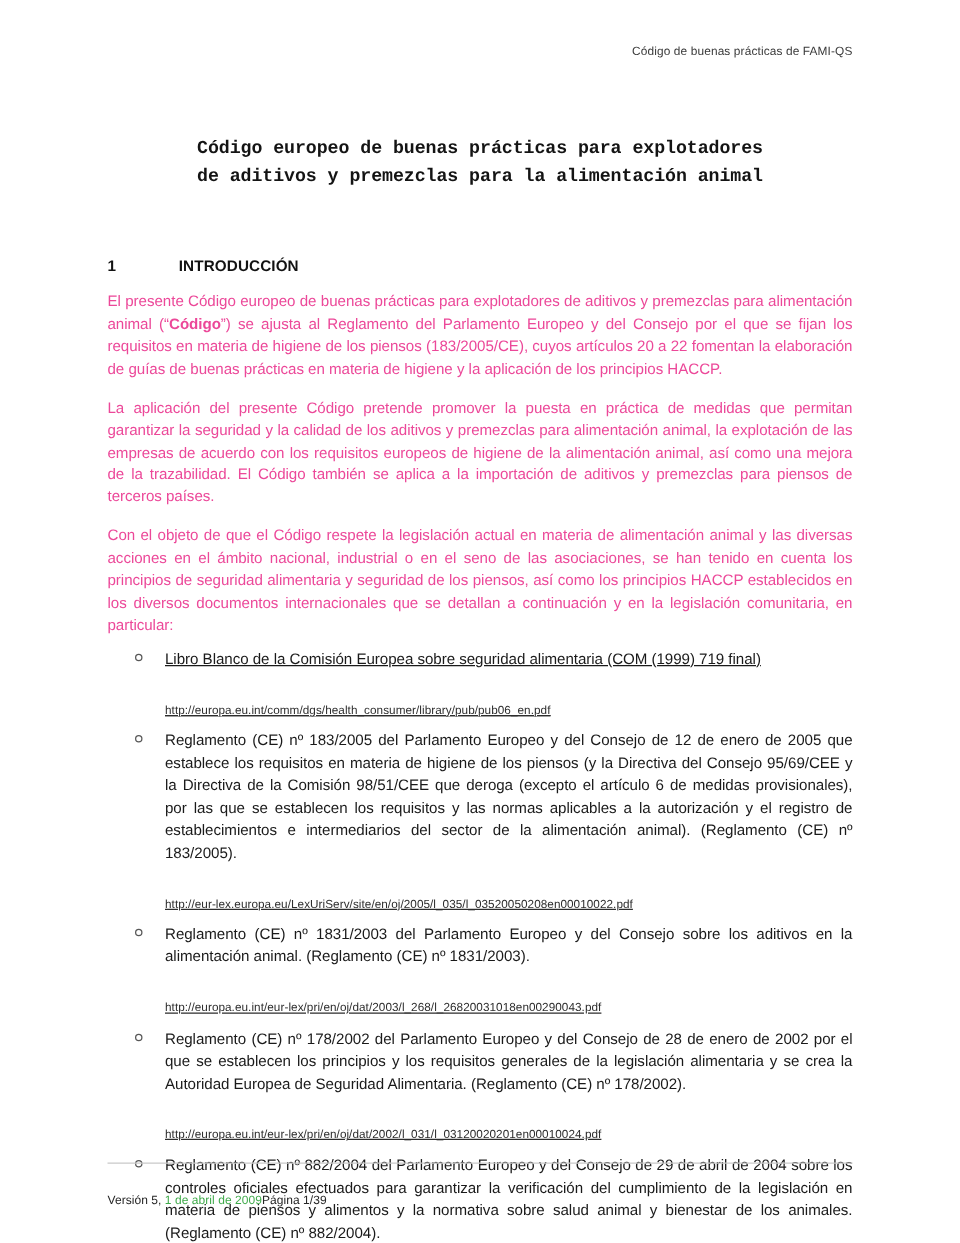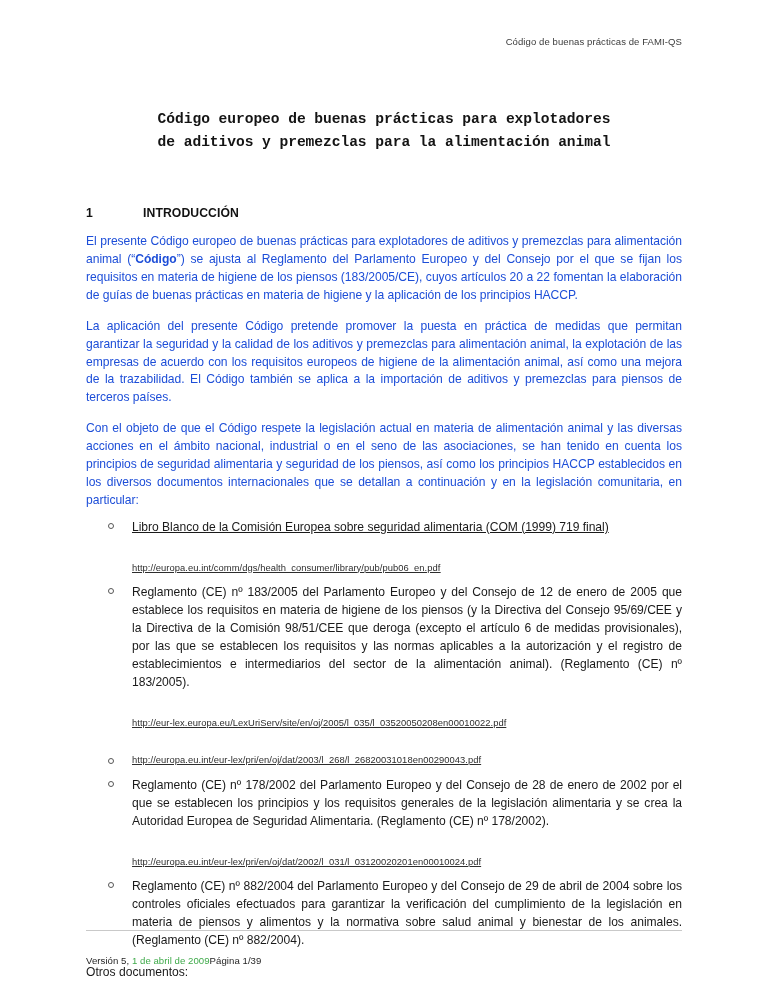--- a/index.html
+++ b/index.html
@@ -61,21 +61,21 @@
     color: #121212;
     letter-spacing: 0.1px;
   }
   .section-heading .num { width: 57px; flex: 0 0 57px; }
 
   p.body-text {
     margin: 13px 0 0 0;
     font-size: 12.1px;
     line-height: 1.48;
     text-align: justify;
-    color: #1d4ed8;
+    color: #ec4899;
     letter-spacing: -0.03px;
   }
 
   p.plain-line {
     margin: 14px 0 0 0;
     font-size: 12.1px;
     line-height: 1.48;
     color: #1a1a1a;
   }
 
@@ -172,20 +172,21 @@
         <span class="item-text nojustify">Libro Blanco de la Comisión Europea sobre seguridad alimentaria (COM (1999) 719 final)</span>
         <a class="item-url" href="#">http://europa.eu.int/comm/dgs/health_consumer/library/pub/pub06_en.pdf</a>
       </li>
       <li>
         <span class="marker"></span>
         <span class="item-text">Reglamento (CE) nº 183/2005 del Parlamento Europeo y del Consejo de 12 de enero de 2005 que establece los requisitos en materia de higiene de los piensos (y la Directiva del Consejo 95/69/CEE y la Directiva de la Comisión 98/51/CEE que deroga (excepto el artículo 6 de medidas provisionales), por las que se establecen los requisitos y las normas aplicables a la autorización y el registro de establecimientos e intermediarios del sector de la alimentación animal). (Reglamento (CE) nº 183/2005).</span>
         <a class="item-url" href="#">http://eur-lex.europa.eu/LexUriServ/site/en/oj/2005/l_035/l_03520050208en00010022.pdf</a>
       </li>
       <li>
         <span class="marker"></span>
+        <span class="item-text">Reglamento (CE) nº 1831/2003 del Parlamento Europeo y del Consejo sobre los aditivos en la alimentación animal. (Reglamento (CE) nº 1831/2003).</span>
         <a class="item-url" href="#">http://europa.eu.int/eur-lex/pri/en/oj/dat/2003/l_268/l_26820031018en00290043.pdf</a>
       </li>
       <li>
         <span class="marker"></span>
         <span class="item-text">Reglamento (CE) nº 178/2002 del Parlamento Europeo y del Consejo de 28 de enero de 2002 por el que se establecen los principios y los requisitos generales de la legislación alimentaria y se crea la Autoridad Europea de Seguridad Alimentaria. (Reglamento (CE) nº 178/2002).</span>
         <a class="item-url" href="#">http://europa.eu.int/eur-lex/pri/en/oj/dat/2002/l_031/l_03120020201en00010024.pdf</a>
       </li>
       <li>
         <span class="marker"></span>
         <span class="item-text">Reglamento (CE) nº 882/2004 del Parlamento Europeo y del Consejo de 29 de abril de 2004 sobre los controles oficiales efectuados para garantizar la verificación del cumplimiento de la legislación en materia de piensos y alimentos y la normativa sobre salud animal y bienestar de los animales. (Reglamento (CE) nº 882/2004).</span>

